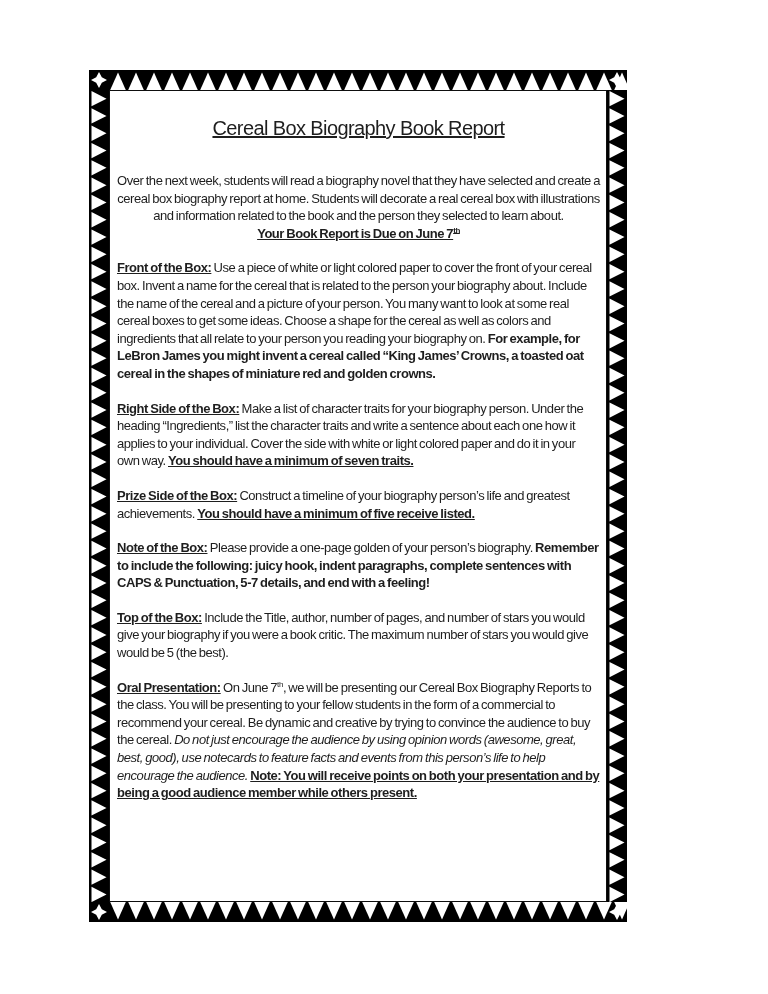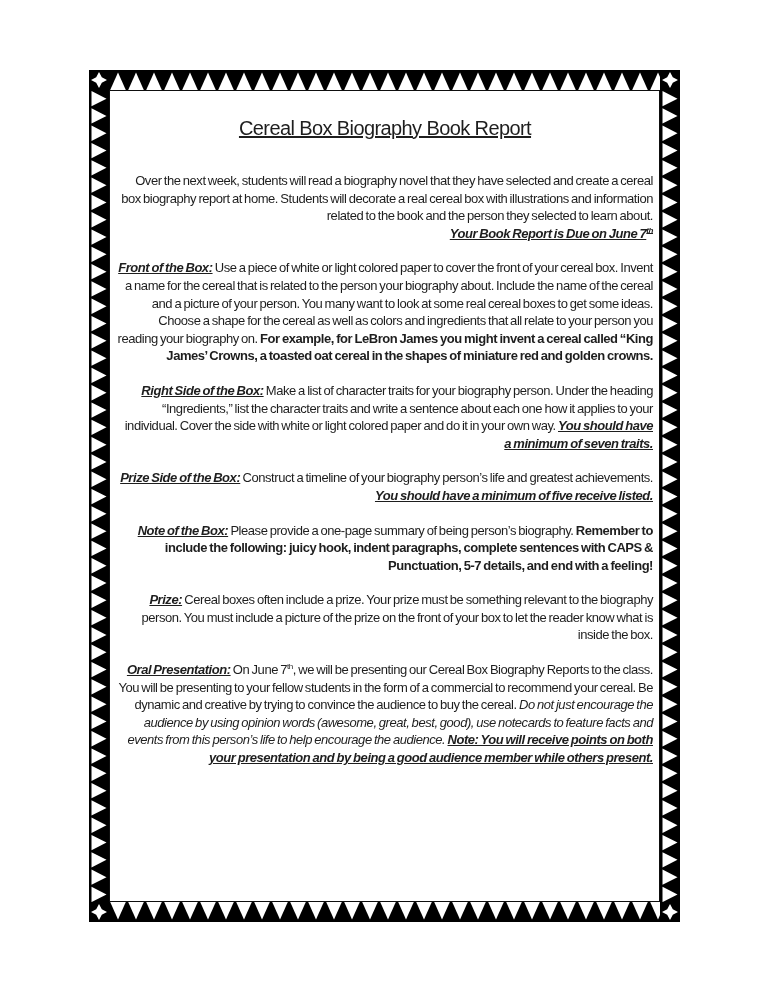--- a/index.html
+++ b/index.html
@@ -6,21 +6,21 @@
   body {
     width:768px; height:994px;
     background:#ffffff;
     position:relative;
     overflow:hidden;
     font-family:"Liberation Sans", sans-serif;
   }
   .frame {
     position:absolute;
     left:89px; top:70px;
-    width:591px; height:852px;
+    width:538px; height:852px;
     background:#000000;
   }
   .band { position:absolute; display:block; }
   .band-top    { left:20px; top:0; }
   .band-bottom { left:20px; bottom:0; }
   .band-left   { left:0; top:20px; }
   .band-right  { right:0; top:20px; }
   .corner { position:absolute; }
   .corner-tl { left:0; top:0; }
   .corner-tr { right:0; top:0; }
@@ -44,26 +44,25 @@
     letter-spacing:-0.6px;
     text-decoration:underline;
     color:#1e1e1e;
   }
   .doc-body p.para {
     margin:0 0 17px 0;
     font-size:13px;
     line-height:17.6px;
     letter-spacing:-0.45px;
     word-spacing:-0.9px;
-    text-align:right;
-  }
-  .doc-body p.para.center { }
+  }
+  .doc-body p.para.center { text-align:center; }
   .doc-body p.para.tight  { margin-bottom:0; }
   .doc-body .b { font-weight:bold; }
-  .doc-body .u { text-decoration:underline;font-style:italic; }
+  .doc-body .u { text-decoration:underline; }
   .doc-body .i { font-style:italic; }
   .doc-body sup { font-size:0.62em; vertical-align:super; line-height:0; }
 </style>
 </head>
 <body>
 
 <div class="frame">
   <svg class="band band-top" width="551" height="20">
       <polygon points="9,2.5 16.8,20 1.2,20" fill="#ffffff"></polygon>
       <polygon points="27,2.5 34.8,20 19.2,20" fill="#ffffff"></polygon>
@@ -243,18 +242,18 @@
     </svg>
 
   <div class="content">
     <h1 class="doc-title">Cereal Box Biography Book Report</h1>
     <div class="doc-body">
         <p class="para center tight"><span>Over the next week, students will read a biography novel that they have selected and create a cereal box biography report at home. Students will decorate a real cereal box with illustrations and information related to the book and the person they selected to learn about.</span></p>
         <p class="para center"><span class="b u">Your Book Report is Due on June 7</span><sup class="b u">th</sup></p>
         <p class="para"><span class="b u">Front of the Box:</span><span> Use a piece of white or light colored paper to cover the front of your cereal box. Invent a name for the cereal that is related to the person your biography about. Include the name of the cereal and a picture of your person. You many want to look at some real cereal boxes to get some ideas. Choose a shape for the cereal as well as colors and ingredients that all relate to your person you reading your biography on. </span><span class="b">For example, for LeBron James you might invent a cereal called “King James’ Crowns, a toasted oat cereal in the shapes of miniature red and golden crowns.</span></p>
         <p class="para"><span class="b u">Right Side of the Box:</span><span> Make a list of character traits for your biography person. Under the heading “Ingredients,” list the character traits and write a sentence about each one how it applies to your individual. Cover the side with white or light colored paper and do it in your own way. </span><span class="b u">You should have a minimum of seven traits.</span></p>
         <p class="para"><span class="b u">Prize Side of the Box:</span><span> Construct a timeline of your biography person’s life and greatest achievements. </span><span class="b u">You should have a minimum of five receive listed.</span></p>
-        <p class="para"><span class="b u">Note of the Box:</span><span> Please provide a one-page summary of being person’s biography. </span><span class="b">Remember to include the following: juicy hook, indent paragraphs, complete sentences with CAPS &amp; Punctuation, 5-7 details, and end with a feeling!</span></p>
-        <p class="para"><span class="b u">Prize:</span><span> Cereal boxes often include a prize. Your prize must be something relevant to the biography person. You must include a picture of the prize on the front of your box to let the reader know what is inside the box.</span></p>
+        <p class="para"><span class="b u">Note of the Box:</span><span> Please provide a one-page golden of your person’s biography. </span><span class="b">Remember to include the following: juicy hook, indent paragraphs, complete sentences with CAPS &amp; Punctuation, 5-7 details, and end with a feeling!</span></p>
+        <p class="para"><span class="b u">Top of the Box:</span><span> Include the Title, author, number of pages, and number of stars you would give your biography if you were a book critic. The maximum number of stars you would give would be 5 (the best).</span></p>
         <p class="para"><span class="b u">Oral Presentation:</span><span> On June 7</span><sup>th</sup><span>, we will be presenting our Cereal Box Biography Reports to the class. You will be presenting to your fellow students in the form of a commercial to recommend your cereal. Be dynamic and creative by trying to convince the audience to buy the cereal. </span><span class="i">Do not just encourage the audience by using opinion words (awesome, great, best, good), use notecards to feature facts and events from this person’s life to help encourage the audience. </span><span class="b u">Note: You will receive points on both your presentation and by being a good audience member while others present.</span></p>
       </div>
   </div>
 </div>
 
 </body></html>

